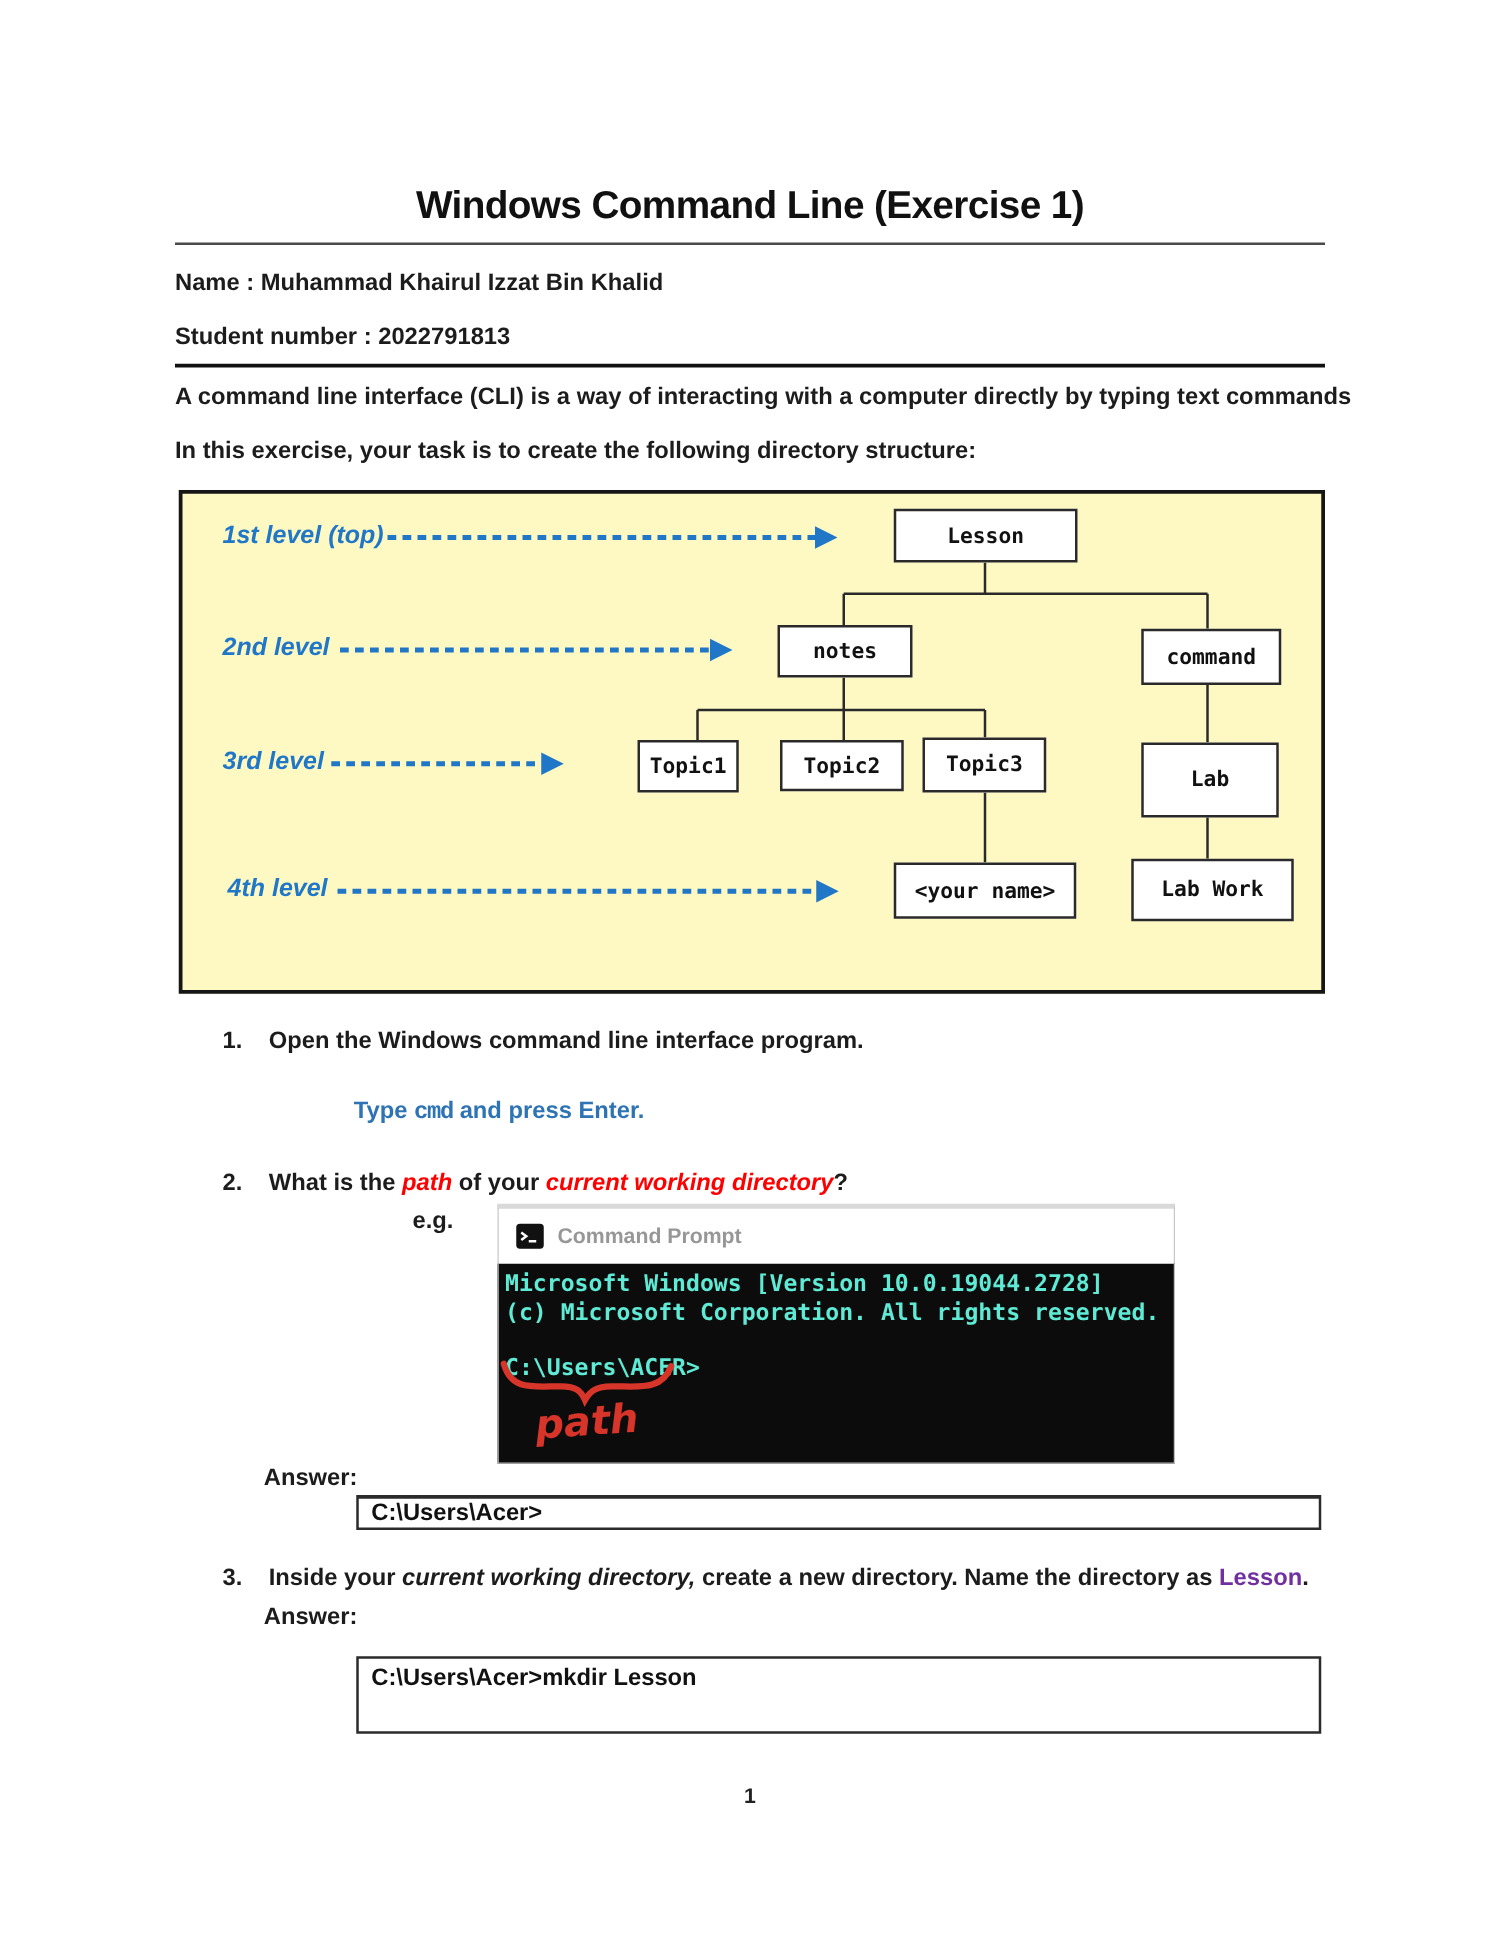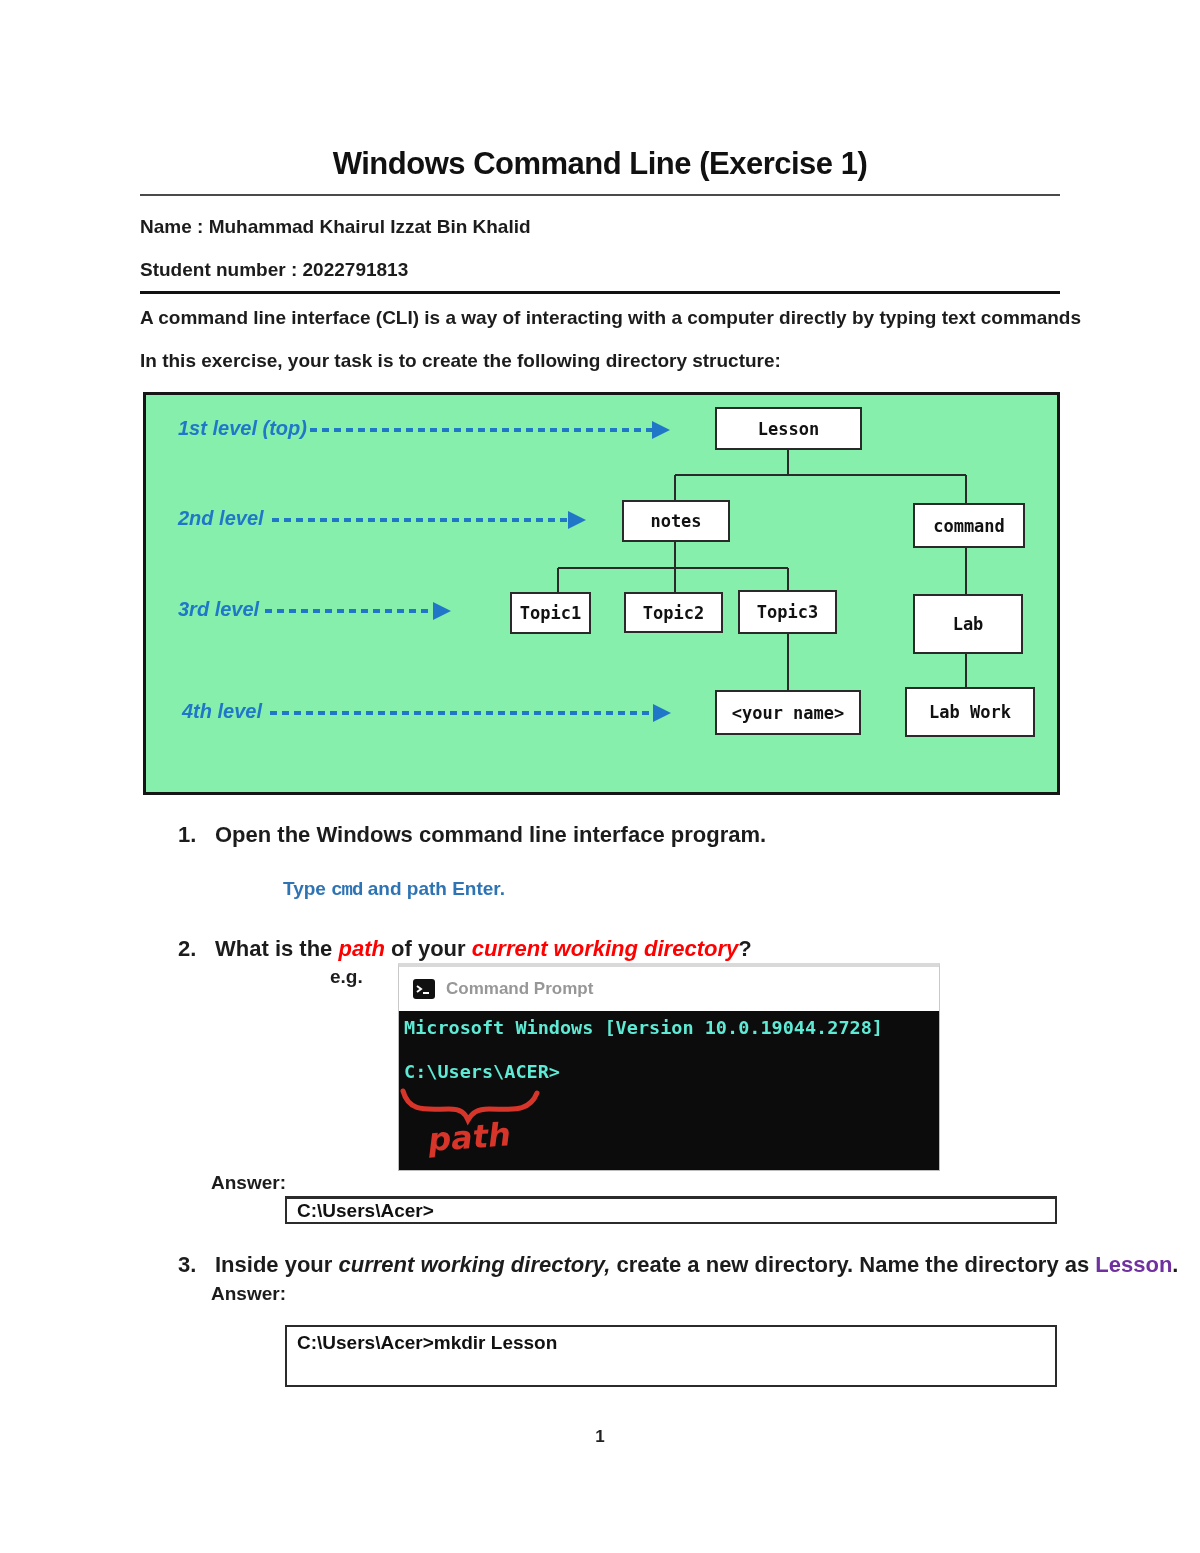--- a/index.html
+++ b/index.html
@@ -20,21 +20,21 @@
   .rule-thick { left:140px; top:291px; width:920px; height:0; border-top:3px solid #111; }
   .body-line { font-size:19px; font-weight:600; color:#1c1c1c; white-space:nowrap; }
   .name-line    { left:140px; top:216px; }
   .student-line { left:140px; top:259px; }
   .intro-1 { left:140px; top:307px; }
   .intro-2 { left:140px; top:350px; }
 
   
   .diagram {
     left:143px; top:392px; width:917px; height:403px;
-    border:3px solid #161616; background:#86efac;
+    border:3px solid #161616; background:#fef9c3;
   }
   .diagram svg.connectors { position:absolute; left:0; top:0; }
   .level-label {
     position:absolute; font-size:20px; font-weight:700; font-style:italic;
     color:#2077C8; white-space:nowrap;
   }
   .lvl-1 { left:32px; top:22px; }
   .lvl-2 { left:32px; top:112px; }
   .lvl-3 { left:32px; top:203px; }
   .lvl-4 { left:36px; top:305px; }
@@ -48,21 +48,21 @@
   .node-notes    { left:476px; top:105px; width:108px; height:42px; }
   .node-tutorial { left:767px; top:108px; width:112px; height:45px; }
   .node-topic1   { left:364px; top:197px; width:81px;  height:42px; }
   .node-topic2   { left:478px; top:197px; width:99px;  height:41px; }
   .node-topic3   { left:592px; top:195px; width:99px;  height:44px; }
   .node-lab      { left:767px; top:199px; width:110px; height:60px; }
   .node-yourname { left:569px; top:295px; width:146px; height:45px; }
   .node-labwork  { left:759px; top:292px; width:130px; height:50px; }
 
   
-  .step { font-size:22px; font-weight:600; white-space:nowrap; }
+  .step { font-size:19px; font-weight:600; white-space:nowrap; }
   .step-num { display:inline-block; width:37px; }
   .step-1 { left:178px; top:822px; }
   .hint-line { left:283px; top:878px; font-size:19px; font-weight:600; color:#2E74B5; white-space:nowrap; }
   .hint-cmd { font-family:"Liberation Mono", monospace; font-weight:800; letter-spacing:-1px; }
   .hint-bold { font-weight:800; }
   .step-2 { left:178px; top:936px; }
   .red-em { color:#FF0000; font-weight:800; font-style:italic; }
   .eg-label { left:330px; top:966px; font-size:19px; font-weight:600; }
   .step-3 { left:178px; top:1252px; }
   .italic-black { font-style:italic; }
@@ -159,39 +159,40 @@
     <div class="tree-node node-topic3">Topic3</div>
     <div class="tree-node node-lab">Lab</div>
     <div class="tree-node node-yourname">&lt;your name&gt;</div>
     <div class="tree-node node-labwork">Lab Work</div>
   </div>
 
   <div class="abs step step-1">
     <span class="step-num">1.</span><span>Open the Windows command line interface program.</span>
   </div>
   <div class="abs hint-line">
-    <span>Type </span><span class="hint-cmd">cmd</span><span> and path </span><span class="hint-bold">Enter.</span>
+    <span>Type </span><span class="hint-cmd">cmd</span><span> and press </span><span class="hint-bold">Enter.</span>
   </div>
 
   <div class="abs step step-2">
     <span class="step-num">2.</span><span>What is the </span><span class="red-em">path</span><span> of your </span><span class="red-em">current working directory</span><span>?</span>
   </div>
   <div class="abs eg-label">e.g.</div>
 
   <div class="abs cmdshot">
     <div class="cmd-titlebar">
       <svg width="24" height="24" viewBox="0 0 24 24">
         <rect x="1" y="2" width="22" height="20" rx="3" fill="#111"></rect>
         <path d="M5,9 L9,12 L5,15" stroke="#fff" stroke-width="2" fill="none"></path>
         <path d="M11,16 L17,16" stroke="#fff" stroke-width="2"></path>
       </svg>
       <span class="cmd-title-text">Command Prompt</span>
     </div>
     <div class="cmd-body">
       <div class="cmd-line">Microsoft Windows [Version 10.0.19044.2728]</div>
+      <div class="cmd-line">(c) Microsoft Corporation. All rights reserved.</div>
       <div class="cmd-prompt">C:\Users\ACER&gt;</div>
       <svg class="path-annotation" width="170" height="80" viewBox="0 0 170 80">
         <path d="M4,4 C10,26 28,22 50,22 C62,22 66,26 69,33 C73,26 78,22 90,22 C112,22 130,26 138,6" stroke="#D8352A" stroke-width="5" fill="none" stroke-linecap="round"></path>
         <text x="30" y="64" font-size="32" font-style="italic" font-weight="700" font-family="DejaVu Sans, sans-serif" fill="#D8352A" transform="rotate(-4 30 64)">path</text>
       </svg>
     </div>
   </div>
 
   <div class="abs answer-label-1">Answer:</div>
   <div class="abs answer-box answer-box-1">C:\Users\Acer&gt;</div>

